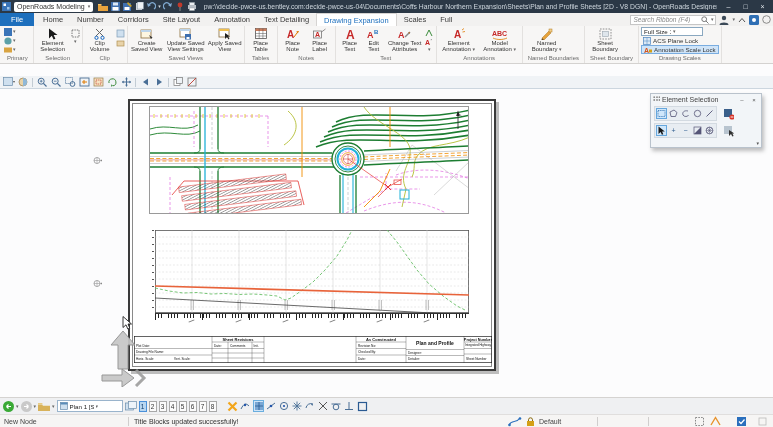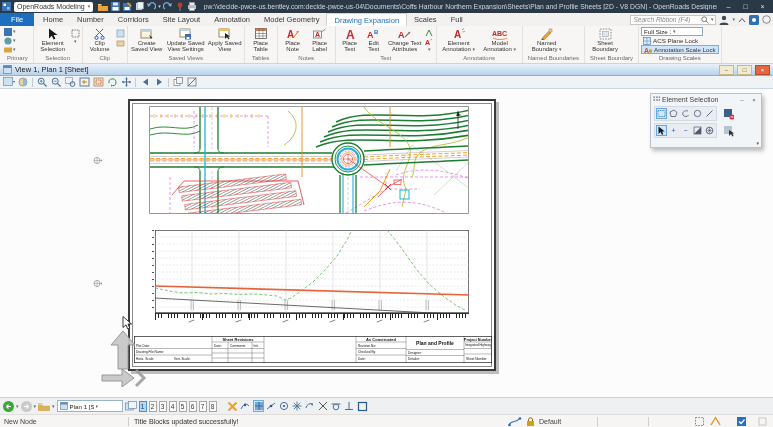--- a/index.html
+++ b/index.html
@@ -172,21 +172,21 @@
     </div>
   </div>
 
   <div id="tabrow">
     <div class="tab file">File</div>
     <div class="tab">Home</div>
     <div class="tab">Number</div>
     <div class="tab">Corridors</div>
     <div class="tab">Site Layout</div>
     <div class="tab">Annotation</div>
-    <div class="tab">Model Geometry</div>
+    <div class="tab">Text Detailing</div>
     <div class="tab active">Drawing Expansion</div>
     <div class="tab">Scales</div>
     <div class="tab">Full</div>
     <div id="tab-right">
       <div class="searchbox">
         <span class="ph">Search Ribbon (F4)</span>
         <span>
             <svg width="8" height="8">
               <circle cx="3.2" cy="3.2" r="2.4" fill="none" stroke="#7a7a7a" stroke-width="1"></circle>
               <line x1="5" y1="5" x2="7.5" y2="7.5" stroke="#7a7a7a" stroke-width="1"></line>
@@ -504,33 +504,20 @@
                 <rect x="5" y="3.5" width="3" height="3" fill="#d4a017"></rect>
               </svg>
             </span>
           <span>Annotation Scale Lock</span>
         </div>
       </div>
       <div class="rlabel">Drawing Scales</div>
     </div>
   </div>
 
-  <div id="viewtitle">
-    <span>
-        <svg width="9" height="9">
-          <rect x="0.5" y="0.5" width="8" height="8" fill="#cfe0ef" stroke="#6c8eab" stroke-width="0.8"></rect>
-          <rect x="0.5" y="0.5" width="8" height="2.5" fill="#5b8cb8"></rect>
-        </svg>
-      </span>
-    <span>View 1, Plan 1 [Sheet]</span>
-    <span class="spacer"></span>
-    <div class="vwbtn">–</div>
-    <div class="vwbtn">□</div>
-    <div class="vwbtn close">×</div>
-  </div>
 
   <div id="viewtoolbar">
     <span class="ic">
         <svg width="12" height="10">
           <rect x="0.5" y="0.5" width="9" height="8" fill="#cfe0ef" stroke="#6c8eab" stroke-width="0.7"></rect>
           <path d="M10,4 l2,0 -1,2 Z" fill="#555"></path>
         </svg>
       </span>
     <span class="ic">
         <svg width="11" height="10">

